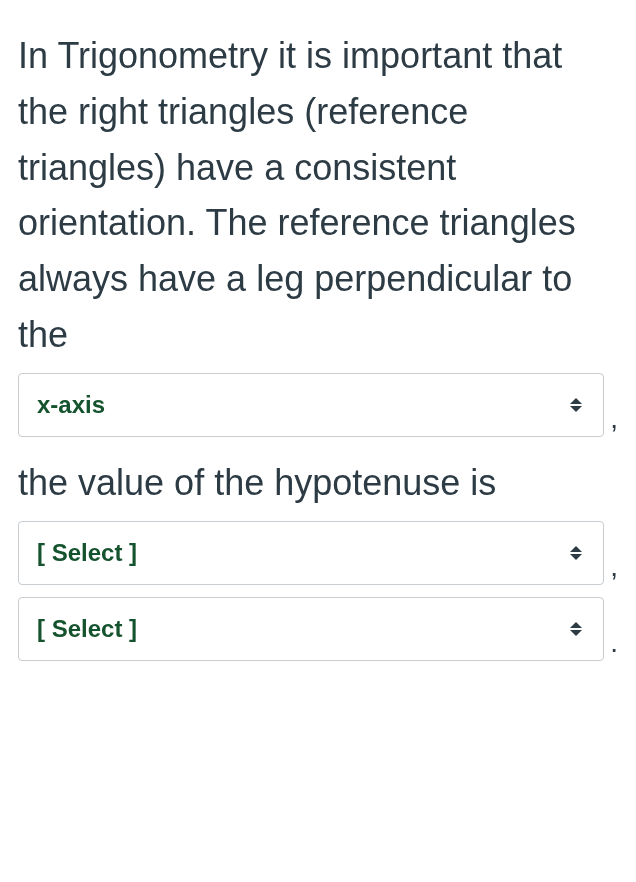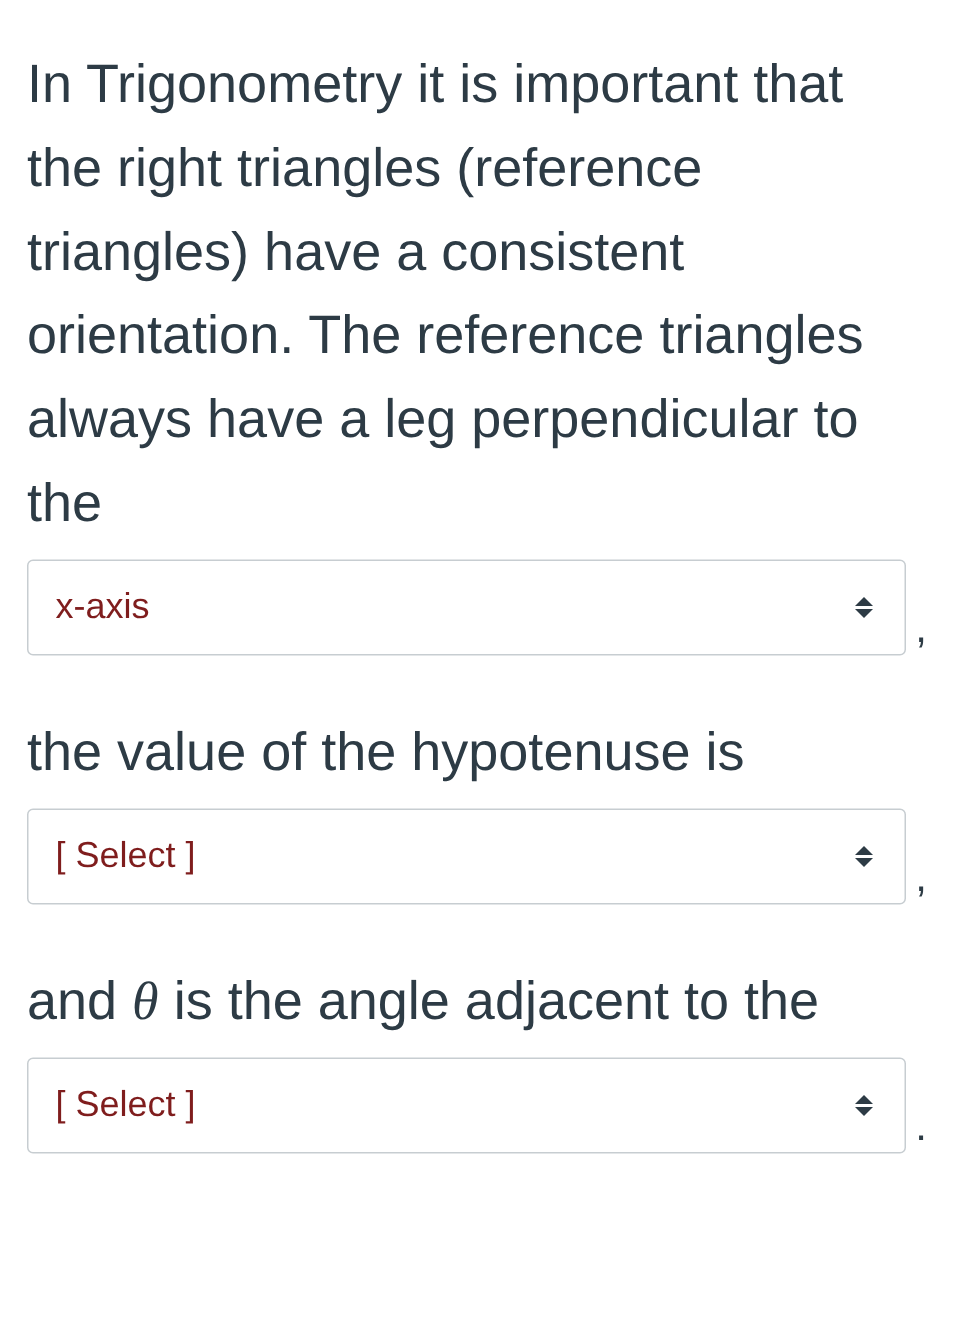--- a/index.html
+++ b/index.html
@@ -33,22 +33,22 @@
       padding: 16px 18px;
       display: flex;
       align-items: center;
       justify-content: space-between;
       background: #ffffff;
       cursor: pointer;
       min-height: 64px;
     }
     .select-value {
       font-size: 24px;
-      color: #7f1d1d;
-      font-weight: 400;
+      color: #14532d;
+      font-weight: 700;
     }
     .chevron-icon {
       width: 18px;
       height: 22px;
       display: flex;
       flex-direction: column;
       align-items: center;
       justify-content: center;
       gap: 0px;
     }
@@ -72,21 +72,21 @@
       color: #2d3b45;
       margin-left: 6px;
       align-self: flex-end;
       padding-bottom: 2px;
     }
     .theta {
       font-style: italic;
       font-family: "Times New Roman", serif;
     }
     .text-segment {
-      margin-top: 36px;
+      margin-top: 18px;
     }
   </style>
 </head>
 <body>
 
 <div>
   <div class="question-text">In Trigonometry it is important that the right triangles (reference triangles) have a consistent orientation.  The reference triangles always have a leg perpendicular to the</div>
 
   <div class="select-row">
     <div class="select-box">
@@ -105,23 +105,20 @@
     <div class="select-box">
       <span class="select-value">[ Select ]</span>
       <span class="chevron-icon">
         <span class="chevron-up"></span>
         <span class="chevron-down"></span>
       </span>
     </div>
     <span class="trailing-punct">,</span>
   </div>
 
-  <div class="question-text text-segment">
-    <span>and </span><span class="theta">θ</span><span> is the angle adjacent to the</span>
-  </div>
 
   <div class="select-row">
     <div class="select-box">
       <span class="select-value">[ Select ]</span>
       <span class="chevron-icon">
         <span class="chevron-up"></span>
         <span class="chevron-down"></span>
       </span>
     </div>
     <span class="trailing-punct">.</span>

